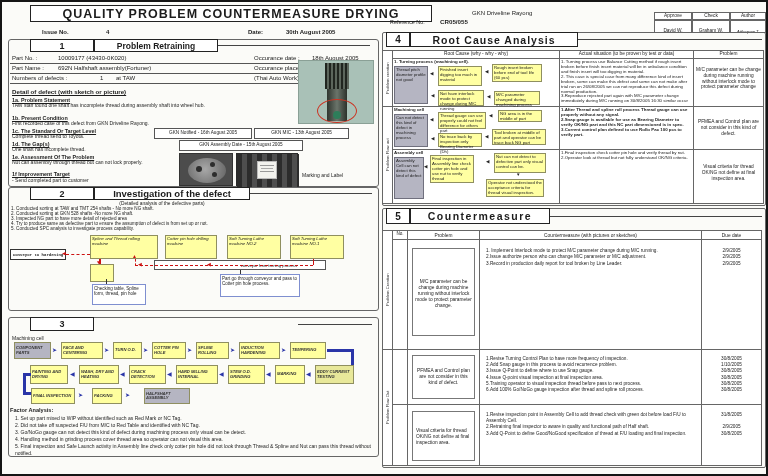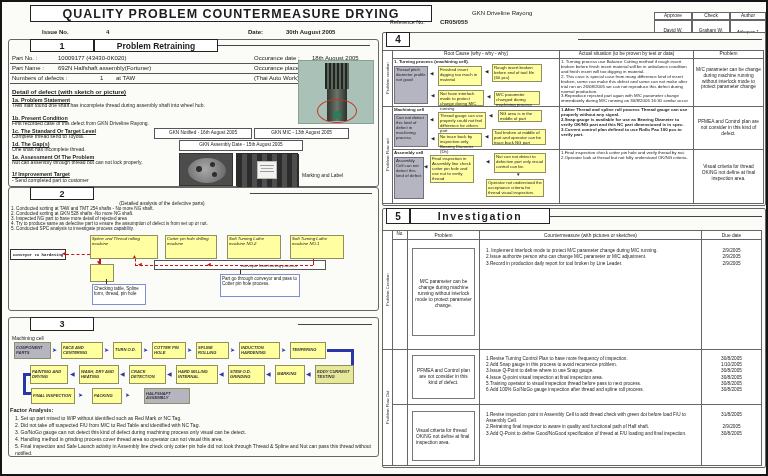--- a/index.html
+++ b/index.html
@@ -112,20 +112,21 @@
     <div class="abs" style="left:20px;top:7px;width:20px;height:18px;background:#f2f2ee;border:1px solid #bbb;">
       <div style="margin:3px 2px 0 2px;height:1px;background:#999;"></div>
       <div style="margin:2px 3px 0 3px;height:1px;background:#aaa;"></div>
       <div style="margin:2px 2px 0 2px;height:1px;background:#999;"></div>
     </div>
   </div>
   <div class="abs" style="left:300px;top:170px;font-size:5px;">Marking and Label</div>
 
   <div class="abs" style="left:6px;top:185px;width:371px;height:124px;border:1px solid #666;border-radius:3px;"></div>
   <div class="abs hdr" style="left:28px;top:185px;width:64px;height:13px;font-size:9px;line-height:12px;">2</div>
+  <div class="abs hdr" style="left:92px;top:185px;width:156px;height:13px;font-size:9.5px;line-height:12px;">Investigation of the defect</div>
   <div class="abs line" style="left:248px;top:191px;width:122px;height:1px;"></div>
   <div class="abs" style="left:60px;top:199px;width:200px;text-align:center;font-size:4.8px;">(Detailed analysis of the defective parts)</div>
 
   <div class="abs" style="left:9px;top:205px;width:360px;font-size:4.6px;line-height:4.9px;">
     <div>1. Conducted sorting at TAW and TMT 254 shafts - No more NG shaft.</div>
     <div>2. Conducted sorting at GKN 528 shafts -No more NG shaft.</div>
     <div>3. Inspected NG part to have more detail of rejected area</div>
     <div>4. Try to produce same as defective part to ensure the assumption of defect is from set up or not.</div>
     <div>5. Conducted SPC analysis to investigate process capability.</div>
   </div>
@@ -205,20 +206,21 @@
   <div class="abs" style="left:13px;top:413px;width:356px;font-size:5px;line-height:7px;">
     <div>1. Set up part mixed to WIP without identified such as Red Mark or NC Tag.</div>
     <div>2. Did not take off suspected F/U from M/C to Red Table and identified with NC Tag.</div>
     <div>3. Go/NoGo gauge can not detect this kind of defect during machining process only visual can be detect.</div>
     <div>4. Handling method in grinding process cover thread area so operator can not visual this area.</div>
     <div>5. Final inspection and Safe Launch activity in Assembly line check only cotter pin hole did not look through Thread &amp; Spline and Nut can pass this thread without notified.</div>
   </div>
 
   <div class="abs" style="left:380px;top:30px;width:384px;height:174px;border:1px solid #666;border-radius:2px;"></div>
   <div class="abs hdr" style="left:384px;top:30px;width:24px;height:15px;font-size:10px;line-height:14px;">4</div>
+  <div class="abs hdr" style="left:408px;top:30px;width:168px;height:15px;font-size:10.5px;line-height:14px;letter-spacing:1px;">Root Cause Analysis</div>
   <div class="abs line" style="left:576px;top:37px;width:184px;height:1px;"></div>
 
   <div class="abs cell" style="left:390px;top:48px;width:168px;height:9px;font-size:4.8px;text-align:center;">Root Cause   (why - why - why)</div>
   <div class="abs cell" style="left:557px;top:48px;width:135px;height:9px;font-size:4.8px;text-align:center;">Actual situation (to be proven by test or data)</div>
   <div class="abs cell" style="left:691px;top:48px;width:71px;height:9px;font-size:4.8px;text-align:center;">Problem</div>
 
   <div class="abs cell rot" style="left:380px;top:48px;width:11px;height:57px;">Problem creation</div>
   <div class="abs cell rot" style="left:380px;top:104px;width:11px;height:98px;">Problem Flow out</div>
 
   <div class="abs cell" style="left:390px;top:56px;width:168px;height:49px;"></div>
@@ -262,21 +264,21 @@
   <div class="abs gb" style="left:392px;top:155px;width:30px;height:42px;">Assembly Cell can not detect this kind of defect</div>
   <div class="abs yb2" style="left:428px;top:153px;width:44px;height:28px;">Final inspection in Assembly line check cotter pin hole and use nut to verify thread</div>
   <div class="abs yb2" style="left:492px;top:151px;width:52px;height:20px;">Nut can not detect to defective part only visual control can be.</div>
   <div class="abs yb2" style="left:484px;top:177px;width:58px;height:18px;">Operator not understood the acceptance criteria for thread visual inspection.</div>
   <div class="abs karr" style="left:422px;top:163px;">◀</div>
   <div class="abs karr" style="left:484px;top:158px;">◀</div>
   <div class="abs karr" style="left:514px;top:171px;">▼</div>
 
   <div class="abs" style="left:380px;top:206px;width:384px;height:260px;border:1px solid #666;border-radius:2px;"></div>
   <div class="abs hdr" style="left:384px;top:206px;width:24px;height:16px;font-size:10px;line-height:15px;">5</div>
-  <div class="abs hdr" style="left:408px;top:206px;width:140px;height:16px;font-size:10.5px;line-height:15px;letter-spacing:1.5px;">Investigation</div>
+  <div class="abs hdr" style="left:408px;top:206px;width:140px;height:16px;font-size:10.5px;line-height:15px;letter-spacing:1.5px;">Countermeasure</div>
   <div class="abs line" style="left:548px;top:214px;width:212px;height:1px;"></div>
 
   <div class="abs cell" style="left:390px;top:228px;width:16px;height:10px;font-size:4.6px;text-align:center;">No.</div>
   <div class="abs cell" style="left:405px;top:228px;width:73px;height:10px;font-size:4.8px;text-align:center;line-height:9px;">Problem</div>
   <div class="abs cell" style="left:477px;top:228px;width:223px;height:10px;font-size:4.8px;text-align:center;line-height:9px;">Countermeasure (with pictures or sketches)</div>
   <div class="abs cell" style="left:699px;top:228px;width:61px;height:10px;font-size:4.8px;text-align:center;line-height:9px;">Due date</div>
 
   <div class="abs cell rot" style="left:380px;top:228px;width:11px;height:120px;">Problem Creation</div>
   <div class="abs cell rot" style="left:380px;top:347px;width:11px;height:117px;">Problem Flow Out</div>
 

